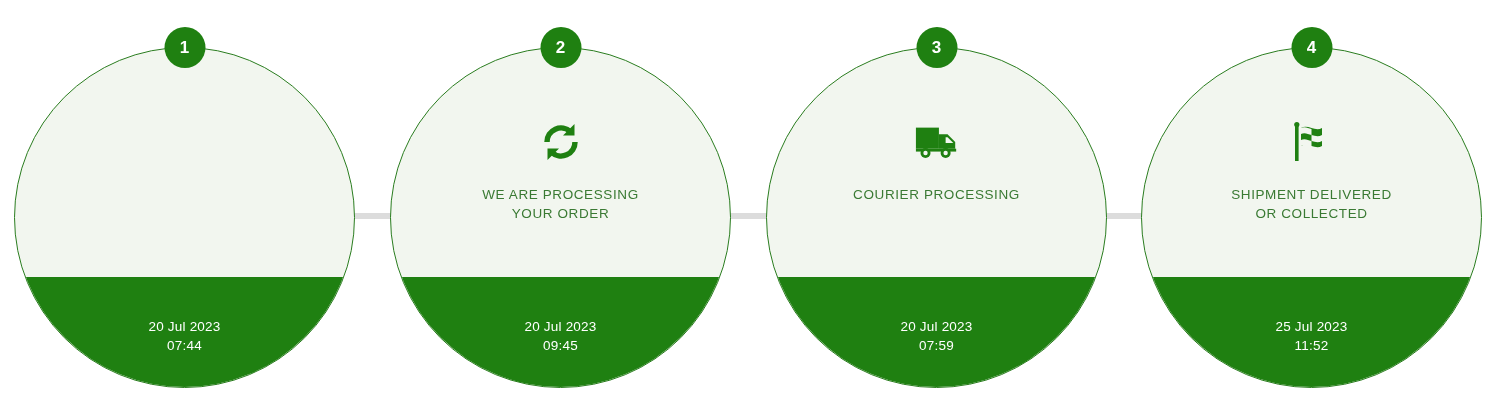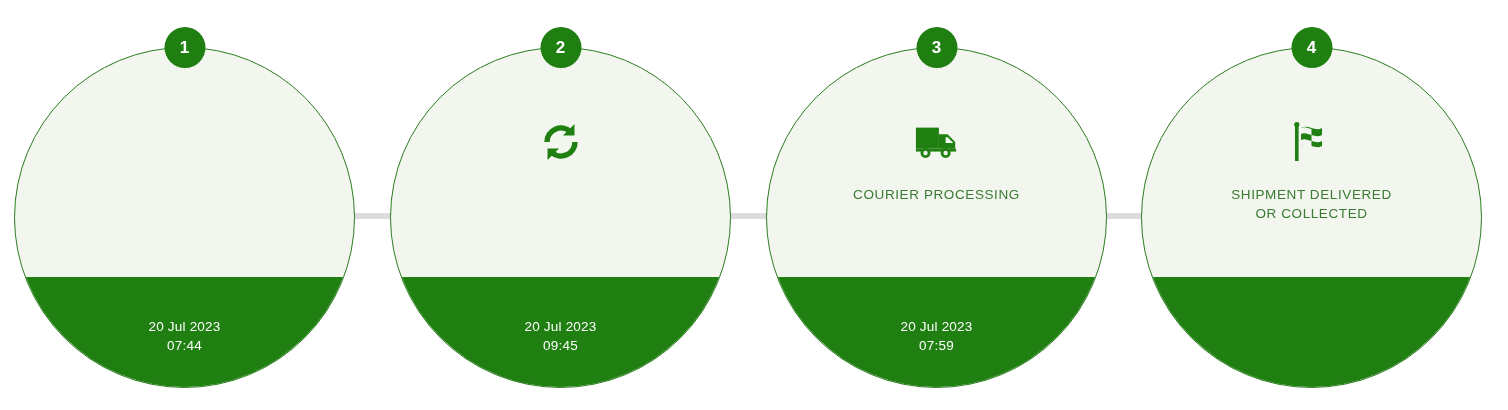--- a/index.html
+++ b/index.html
@@ -168,20 +168,22 @@
     </div>
     <div class="content-top">
       <span class="step-icon">
         <svg width="46" height="42" viewBox="0 0 46 42" fill="none">
           <path d="M9 21 a14 14 0 0 1 23.5 -10.3" stroke="#1f8011" stroke-width="5.5" fill="none" stroke-linecap="butt"></path>
           <path d="M37 21 a14 14 0 0 1 -23.5 10.3" stroke="#1f8011" stroke-width="5.5" fill="none" stroke-linecap="butt"></path>
           <path d="M36.5 3 v11.5 h-11.5 Z" fill="#1f8011"></path>
           <path d="M9.5 39 v-11.5 h11.5 Z" fill="#1f8011"></path>
         </svg>
       </span>
+      <div class="step-label">WE ARE PROCESSING
+YOUR ORDER</div>
     </div>
     <div class="content-bottom">
       <div class="step-date">20 Jul 2023</div>
       <div class="step-time">09:45</div>
     </div>
     <div class="badge">2</div>
   </div>
 
   <div class="step s3">
     <div class="disc">
@@ -220,16 +222,20 @@
           <circle cx="6.8" cy="4.5" r="2.6" fill="#1f8011"></circle>
           <path d="M11 8 c7 -4 14 4 21 0 v18 c-7 4 -14 -4 -21 0 Z" fill="#1f8011"></path>
           <path d="M11 8 c3.5 -2 7 0 10.5 1 v6 c-3.5 -1 -7 -3 -10.5 -1 Z" fill="#f2f6ef"></path>
           <path d="M21.5 15 c3.5 1 7 2 10.5 0 v6 c-3.5 2 -7 1 -10.5 0 Z" fill="#f2f6ef"></path>
           <path d="M11 20 c3.5 -2 7 0 10.5 1 v6 c-3.5 -1 -7 -3 -10.5 -1 Z" fill="#f2f6ef"></path>
         </svg>
       </span>
       <div class="step-label">SHIPMENT DELIVERED
 OR COLLECTED</div>
     </div>
+    <div class="content-bottom">
+      <div class="step-date">25 Jul 2023</div>
+      <div class="step-time">11:52</div>
+    </div>
     <div class="badge">4</div>
   </div>
 
 </div>
 
 </body></html>

